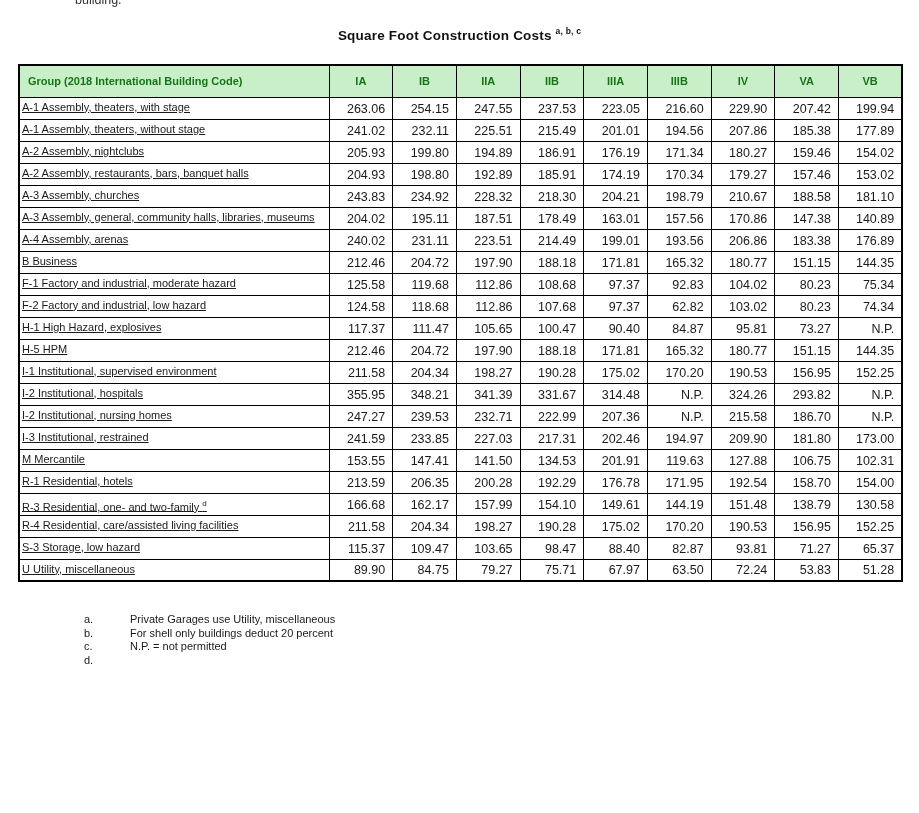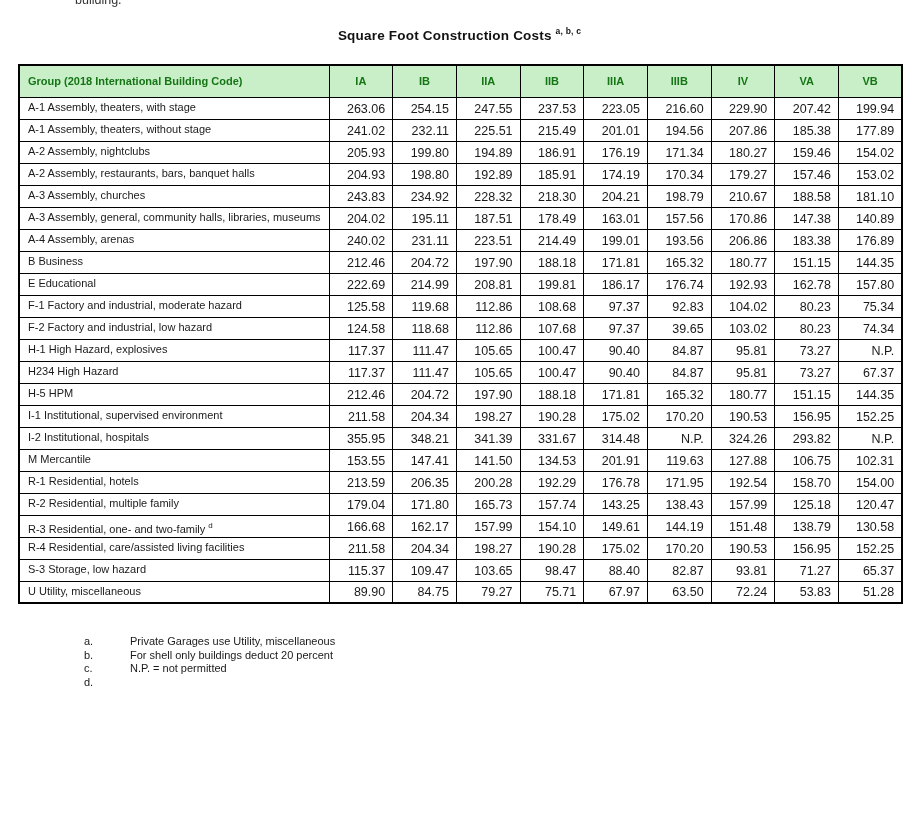--- a/index.html
+++ b/index.html
@@ -21,21 +21,21 @@
     border:2px solid #000;
   }
   .cost-table th,.cost-table td{border:1px solid #000;overflow:hidden;}
   .cost-table thead th{
     background:var(--header-bg,#c9efc9);color:var(--header-text,#157515);
     font-weight:bold;font-size:11px;height:29px;text-align:center;
   }
   .cost-table th.group-th{text-align:left;padding-left:8px;}
   .cost-table tbody tr{height:22px;}
   .cost-table td.label{
-    font-size:11px;padding:3px 4px 1px 8px;vertical-align:top;color:#1a1a1a;line-height:13px;
+    font-size:11px;padding:3px 4px 1px 2px;vertical-align:top;color:#1a1a1a;line-height:13px;text-decoration:underline;
   }
   .cost-table td.label sup{font-size:8px;}
   .cost-table td.num{
     font-size:12.5px;text-align:right;padding:0 7px 3px 0;vertical-align:bottom;color:#1a1a1a;
   }
   .footnotes{margin:31px 0 0 84px;font-size:11px;color:#1a1a1a;}
   .fn-line{display:flex;line-height:13.5px;}
   .fn-letter{width:46px;flex:0 0 46px;}
 </style>
 </head>
@@ -168,78 +168,54 @@
           <td class="num">204.72</td>
           <td class="num">197.90</td>
           <td class="num">188.18</td>
           <td class="num">171.81</td>
           <td class="num">165.32</td>
           <td class="num">180.77</td>
           <td class="num">151.15</td>
           <td class="num">144.35</td>
         </tr>
         <tr>
-          <td class="label">E Educational</td>
-          <td class="num">222.69</td>
-          <td class="num">214.99</td>
-          <td class="num">208.81</td>
-          <td class="num">199.81</td>
-          <td class="num">186.17</td>
-          <td class="num">176.74</td>
-          <td class="num">192.93</td>
-          <td class="num">162.78</td>
-          <td class="num">157.80</td>
-        </tr>
-        <tr>
           <td class="label">F-1 Factory and industrial, moderate hazard</td>
           <td class="num">125.58</td>
           <td class="num">119.68</td>
           <td class="num">112.86</td>
           <td class="num">108.68</td>
           <td class="num">97.37</td>
           <td class="num">92.83</td>
           <td class="num">104.02</td>
           <td class="num">80.23</td>
           <td class="num">75.34</td>
         </tr>
         <tr>
           <td class="label">F-2 Factory and industrial, low hazard</td>
           <td class="num">124.58</td>
           <td class="num">118.68</td>
           <td class="num">112.86</td>
           <td class="num">107.68</td>
           <td class="num">97.37</td>
-          <td class="num">39.65</td>
+          <td class="num">62.82</td>
           <td class="num">103.02</td>
           <td class="num">80.23</td>
           <td class="num">74.34</td>
         </tr>
         <tr>
           <td class="label">H-1 High Hazard, explosives</td>
           <td class="num">117.37</td>
           <td class="num">111.47</td>
           <td class="num">105.65</td>
           <td class="num">100.47</td>
           <td class="num">90.40</td>
           <td class="num">84.87</td>
           <td class="num">95.81</td>
           <td class="num">73.27</td>
           <td class="num">N.P.</td>
-        </tr>
-        <tr>
-          <td class="label">H234 High Hazard</td>
-          <td class="num">117.37</td>
-          <td class="num">111.47</td>
-          <td class="num">105.65</td>
-          <td class="num">100.47</td>
-          <td class="num">90.40</td>
-          <td class="num">84.87</td>
-          <td class="num">95.81</td>
-          <td class="num">73.27</td>
-          <td class="num">67.37</td>
         </tr>
         <tr>
           <td class="label">H-5 HPM</td>
           <td class="num">212.46</td>
           <td class="num">204.72</td>
           <td class="num">197.90</td>
           <td class="num">188.18</td>
           <td class="num">171.81</td>
           <td class="num">165.32</td>
           <td class="num">180.77</td>
@@ -264,20 +240,44 @@
           <td class="num">348.21</td>
           <td class="num">341.39</td>
           <td class="num">331.67</td>
           <td class="num">314.48</td>
           <td class="num">N.P.</td>
           <td class="num">324.26</td>
           <td class="num">293.82</td>
           <td class="num">N.P.</td>
         </tr>
         <tr>
+          <td class="label">I-2 Institutional, nursing homes</td>
+          <td class="num">247.27</td>
+          <td class="num">239.53</td>
+          <td class="num">232.71</td>
+          <td class="num">222.99</td>
+          <td class="num">207.36</td>
+          <td class="num">N.P.</td>
+          <td class="num">215.58</td>
+          <td class="num">186.70</td>
+          <td class="num">N.P.</td>
+        </tr>
+        <tr>
+          <td class="label">I-3 Institutional, restrained</td>
+          <td class="num">241.59</td>
+          <td class="num">233.85</td>
+          <td class="num">227.03</td>
+          <td class="num">217.31</td>
+          <td class="num">202.46</td>
+          <td class="num">194.97</td>
+          <td class="num">209.90</td>
+          <td class="num">181.80</td>
+          <td class="num">173.00</td>
+        </tr>
+        <tr>
           <td class="label">M Mercantile</td>
           <td class="num">153.55</td>
           <td class="num">147.41</td>
           <td class="num">141.50</td>
           <td class="num">134.53</td>
           <td class="num">201.91</td>
           <td class="num">119.63</td>
           <td class="num">127.88</td>
           <td class="num">106.75</td>
           <td class="num">102.31</td>
@@ -286,32 +286,20 @@
           <td class="label">R-1 Residential, hotels</td>
           <td class="num">213.59</td>
           <td class="num">206.35</td>
           <td class="num">200.28</td>
           <td class="num">192.29</td>
           <td class="num">176.78</td>
           <td class="num">171.95</td>
           <td class="num">192.54</td>
           <td class="num">158.70</td>
           <td class="num">154.00</td>
-        </tr>
-        <tr>
-          <td class="label">R-2 Residential, multiple family</td>
-          <td class="num">179.04</td>
-          <td class="num">171.80</td>
-          <td class="num">165.73</td>
-          <td class="num">157.74</td>
-          <td class="num">143.25</td>
-          <td class="num">138.43</td>
-          <td class="num">157.99</td>
-          <td class="num">125.18</td>
-          <td class="num">120.47</td>
         </tr>
         <tr>
           <td class="label">R-3 Residential, one- and two-family <sup>d</sup></td>
           <td class="num">166.68</td>
           <td class="num">162.17</td>
           <td class="num">157.99</td>
           <td class="num">154.10</td>
           <td class="num">149.61</td>
           <td class="num">144.19</td>
           <td class="num">151.48</td>

